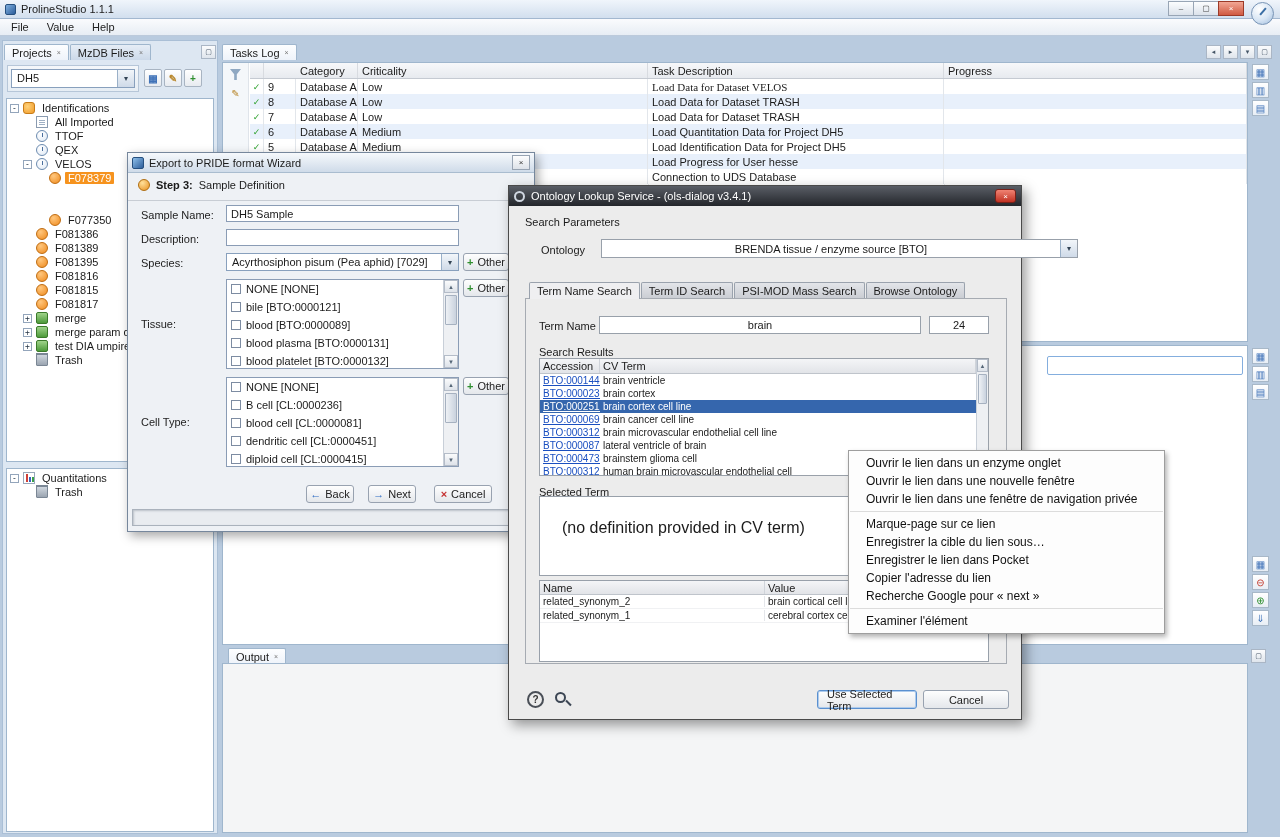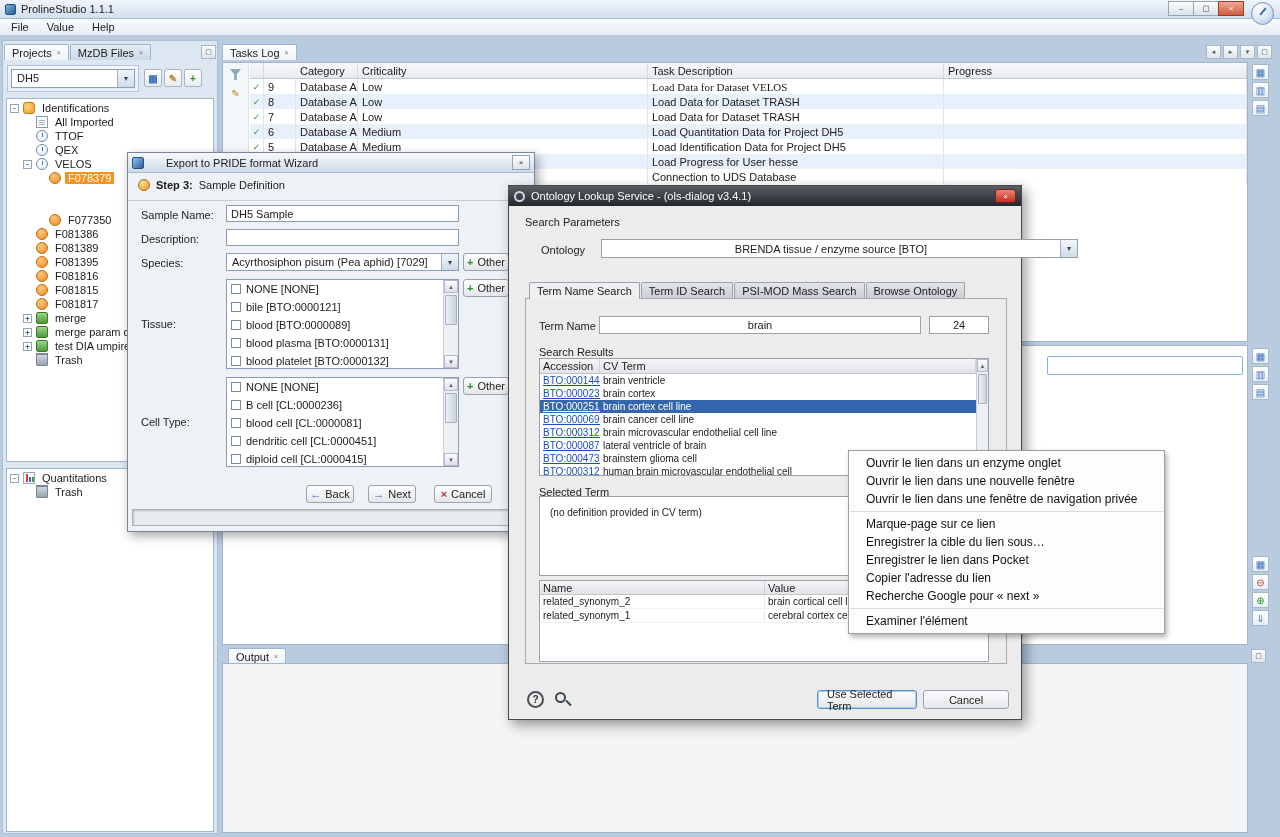--- a/index.html
+++ b/index.html
@@ -87,21 +87,21 @@
 #output-max{position:absolute;left:1249px;top:649px}
 #output-panel{left:222px;top:663px;width:1026px;height:170px;background:#f4f5f6}
 .side-icons{position:absolute;left:1252px;width:22px;display:flex;flex-direction:column;gap:2px}
 #side-top{top:64px}
 #side-middle{top:348px}
 #side-bottom{top:556px}
 .side-icon{width:17px;height:16px;border:1px solid #a8b8c8;background:linear-gradient(#fff,#e8eef5);display:flex;align-items:center;justify-content:center;font-size:10px}
 
 
 #wizard{position:absolute;left:127px;top:152px;width:408px;height:380px;background:#eef1f5;border:1px solid #76879c;box-shadow:3px 4px 10px rgba(0,0,0,.35);z-index:10}
-#wizard-tb{height:20px;background:linear-gradient(#f6f9fc,#cfdbe9);border-bottom:1px solid #a9bccf;display:flex;align-items:center;gap:22px;padding:0 4px}
+#wizard-tb{height:20px;background:linear-gradient(#f6f9fc,#cfdbe9);border-bottom:1px solid #a9bccf;display:flex;align-items:center;gap:5px;padding:0 4px}
 .wicon{width:12px;height:12px;background:linear-gradient(135deg,#8fc0ea,#2d5d9a);border-radius:2px;border:1px solid #26507f}
 #wizard-close{margin-left:auto;width:18px;height:15px;border:1px solid #97a3b2;background:linear-gradient(#fdfdfd,#dde2e9);display:flex;align-items:center;justify-content:center;font-size:8px;color:#333}
 #wiz-step{position:absolute;left:10px;top:26px;display:flex;align-items:center;gap:6px}
 .step-icon{width:12px;height:12px;border-radius:50%;background:radial-gradient(circle at 35% 30%,#ffe09a,#e89020);border:1px solid #b06e10}
 #wiz-sep{position:absolute;left:0;top:47px;width:100%;height:1px;background:#c8cdd4}
 .wiz-row-label{position:absolute;left:13px;color:#222}
 .wiz-field{position:absolute;left:98px;width:233px;height:17px;background:#fff;border:1px solid #8a9cb5;padding:0 4px;display:flex;align-items:center;white-space:nowrap;overflow:hidden}
 .wiz-list{position:absolute;left:98px;width:233px;height:90px;background:#fff;border:1px solid #8a9cb5}
 .list-rows{position:absolute;left:0;top:0;right:15px;bottom:0;overflow:hidden}
 .list-row{height:18px;display:flex;align-items:center;gap:5px;padding:0 4px;white-space:nowrap}
@@ -136,21 +136,21 @@
 #ols-results{position:absolute;left:30px;top:172px;width:450px;height:118px;border:1px solid #9aa1aa;background:#fff;overflow:hidden}
 #ols-results-inner{position:absolute;left:0;top:0;right:12px;bottom:0;overflow:hidden}
 .res-header{display:flex;height:15px;background:linear-gradient(#f4f5f7,#e2e4e8);border-bottom:1px solid #bfc4cb}
 .res-h{padding:0 3px;border-right:1px solid #d0d4da;display:flex;align-items:center}
 .res-row{display:flex;height:13px;align-items:center}
 .res-row.sel{background:#3566ad;color:#fff}
 .res-acc{width:60px;flex:0 0 60px;padding:0 3px;color:#1a4fc0;text-decoration:underline;font-size:10px;white-space:nowrap;overflow:hidden}
 .res-term{flex:1;padding:0 3px;font-size:10px;white-space:nowrap;overflow:hidden}
 .res-row.sel .res-acc{color:#fff}
 #ols-selterm-label{position:absolute;left:30px;top:300px}
-#ols-def{position:absolute;left:30px;top:310px;width:450px;height:80px;background:#fff;border:1px solid #98a0aa;padding:10px;font-size:10px}
+#ols-def{position:absolute;left:30px;top:310px;width:450px;height:80px;background:#fff;border:1px solid #98a0aa;padding:22px;font-size:16px}
 #ols-details{position:absolute;left:30px;top:394px;width:450px;height:82px;background:#fff;border:1px solid #98a0aa;overflow:hidden}
 .det-header{display:flex;height:14px;background:linear-gradient(#f4f5f7,#e2e4e8);border-bottom:1px solid #bfc4cb}
 .det-h{padding:0 3px;border-right:1px solid #d0d4da;display:flex;align-items:center}
 .det-row{display:flex;height:14px;align-items:center;border-bottom:1px solid #f0f1f3}
 .det-name{flex:0 0 225px;padding:0 3px;font-size:10px;border-right:1px solid #e4e6ea;white-space:nowrap;overflow:hidden}
 .det-val{flex:1;padding:0 3px;font-size:10px;white-space:nowrap;overflow:hidden}
 #ols-help{position:absolute;left:18px;top:505px;width:17px;height:17px;border:2px solid #4a4f57;border-radius:50%;display:flex;align-items:center;justify-content:center;font-weight:bold;font-size:10px;color:#333}
 #ols-mag{position:absolute;left:46px;top:506px;width:11px;height:11px;border:2px solid #3c4654;border-radius:50%}
 #ols-mag::after{content:"";position:absolute;left:8px;top:8px;width:7px;height:2px;background:#3c4654;transform:rotate(45deg)}
 #ols-use-btn{position:absolute;left:308px;top:504px;width:100px;height:19px;border-color:#5a90d0;box-shadow:0 0 0 1px #aecbec inset}

